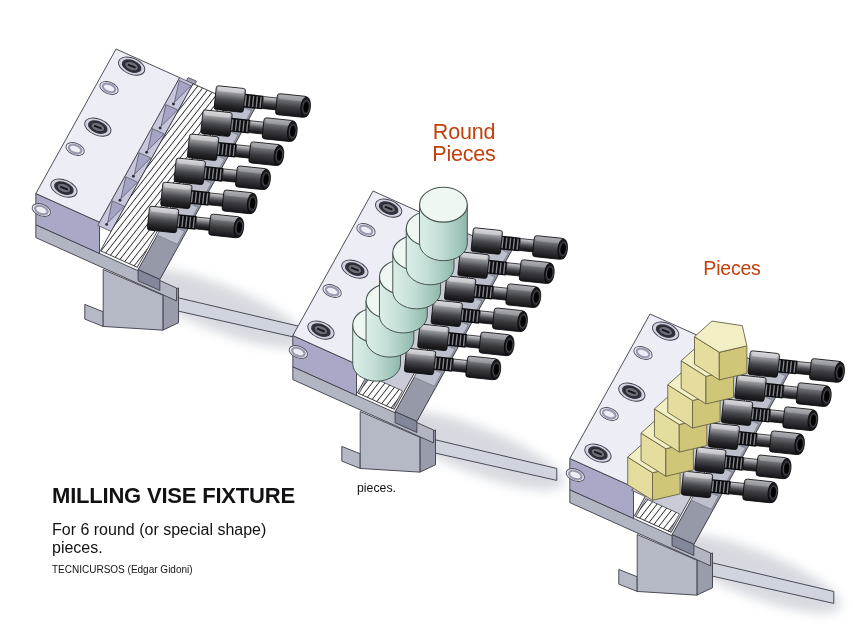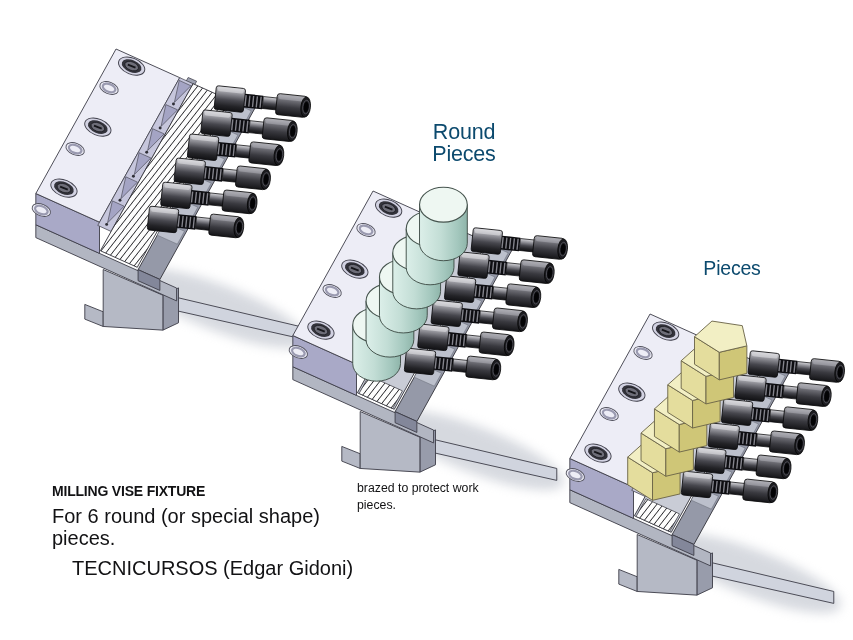--- a/index.html
+++ b/index.html
@@ -3,29 +3,29 @@
 <meta charset="utf-8">
 <style>
   html,body{margin:0;padding:0;background:#fff;}
   .canvas{position:relative;width:853px;height:640px;background:#ffffff;overflow:hidden;
           font-family:"Liberation Sans",sans-serif;}
   .fixture{position:absolute;}
   .fx1{left:26px;top:34px;width:294px;height:324px;}
   .fx2{left:283px;top:176px;width:294px;height:324px;}
   .fx3{left:560px;top:299px;width:294px;height:324px;}
   .fixture svg{display:block;width:100%;height:100%;}
-  .caption{position:absolute;text-align:center;color:#0c4a6e;line-height:1.04;letter-spacing:-0.2px;}
+  .caption{position:absolute;text-align:center;color:#c2410c;line-height:1.04;letter-spacing:-0.2px;}
   .caption span{display:block;}
   .cap-round{left:374px;top:121px;width:180px;font-size:21.5px;}
   .cap-special{left:641px;top:258px;width:182px;font-size:19.5px;}
   .title-block{position:absolute;left:52px;top:483px;color:#121214;}
-  .title-main{font-size:14px;font-weight:bold;letter-spacing:-0.2px;}
-  .title-desc{margin-top:6px;font-size:20px;line-height:1.1;}
+  .title-main{font-size:22px;font-weight:bold;letter-spacing:-0.2px;}
+  .title-desc{margin-top:12px;font-size:16px;line-height:1.1;}
   .title-desc span{display:block;}
-  .title-credit{margin-top:8px;font-size:20px;margin-left:20px;}
+  .title-credit{margin-top:8px;font-size:10px;}
   .note{position:absolute;left:357px;top:480px;width:175px;font-size:12.3px;line-height:1.35;color:#121214;}
   .note span{display:block;}
 </style>
 </head>
 <body>
 
 <div class="canvas">
 
   <div class="fixture fx1">
       <svg viewBox="0 0 320 352" xmlns="http://www.w3.org/2000/svg">
@@ -567,17 +567,16 @@
   <div class="title-block">
     <div class="title-main">MILLING VISE FIXTURE</div>
     <div class="title-desc">
       <span>For 6 round (or special shape)</span>
       <span>pieces.</span>
     </div>
     <div class="title-credit">TECNICURSOS (Edgar Gidoni)</div>
   </div>
 
   <div class="note">
-    <span>brazed to protect work</span>
     <span>pieces.</span>
   </div>
 
 </div>
 
 </body></html>

